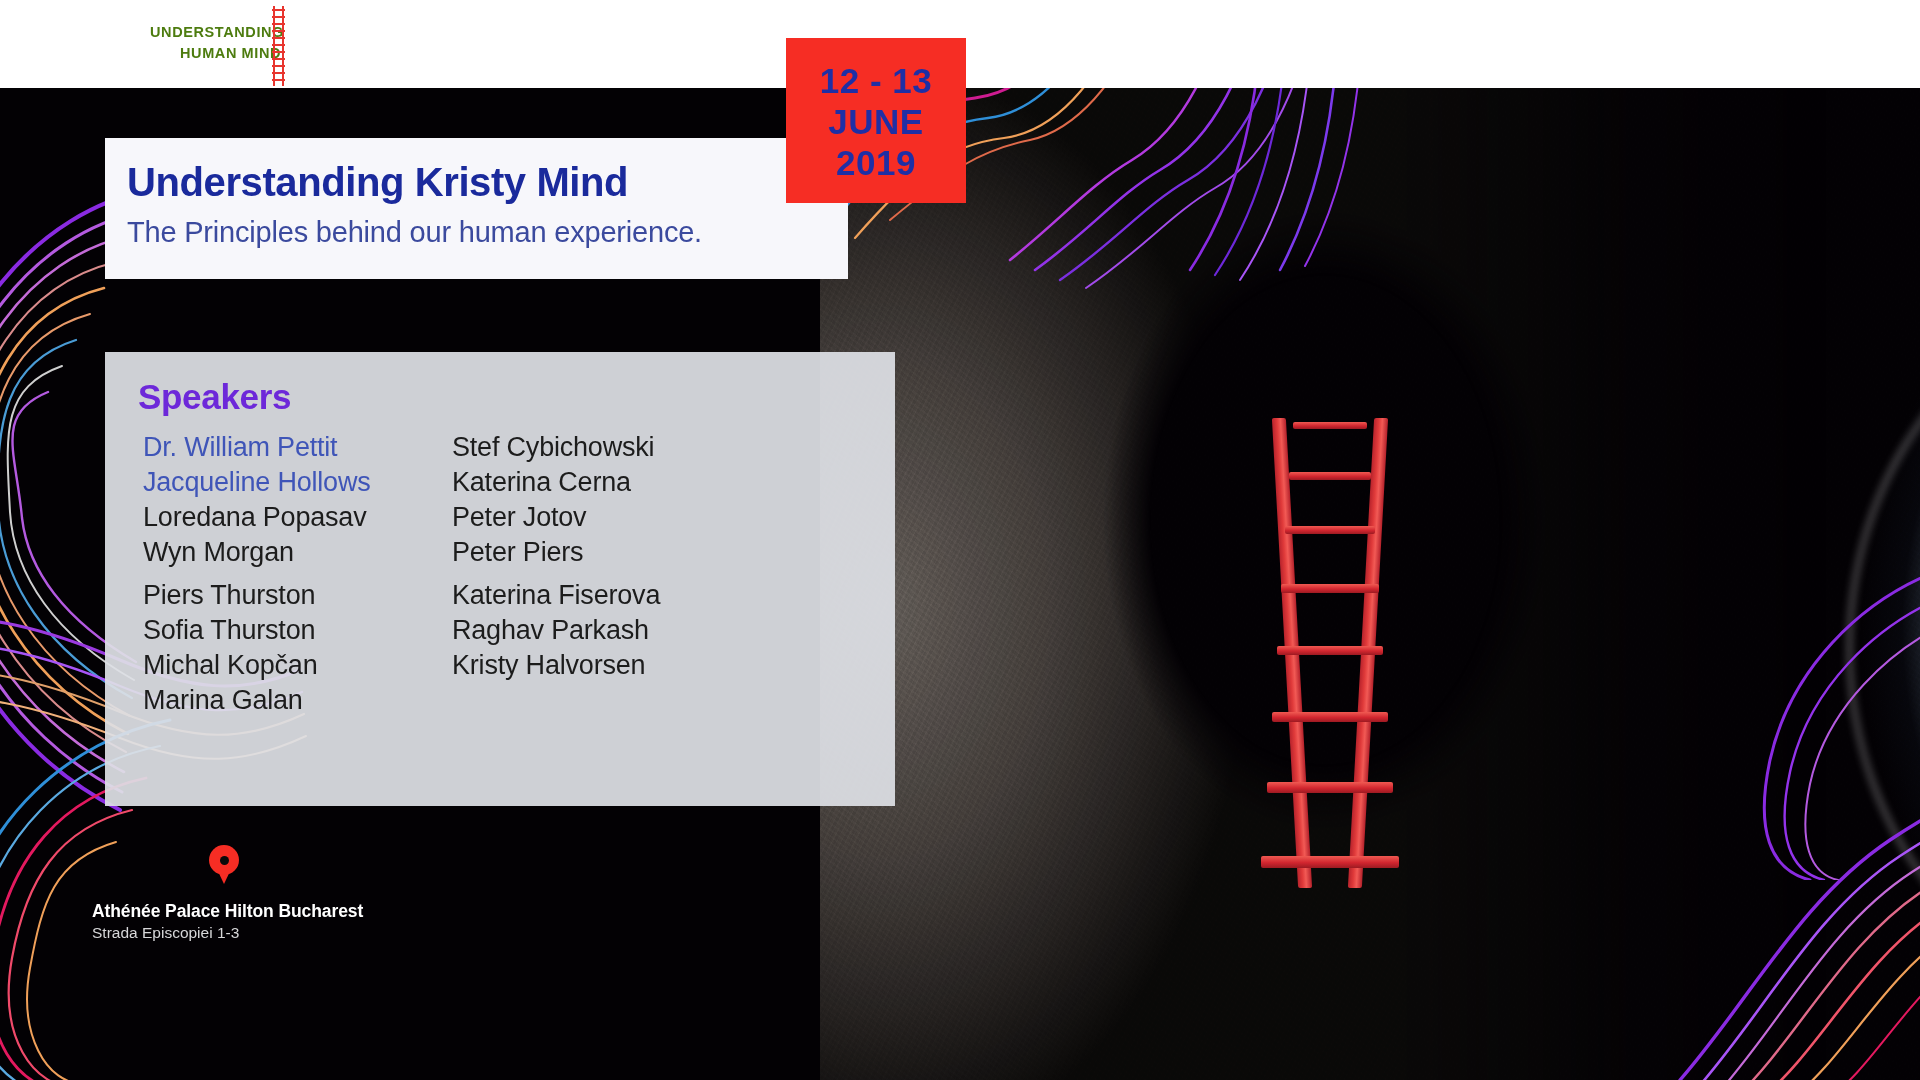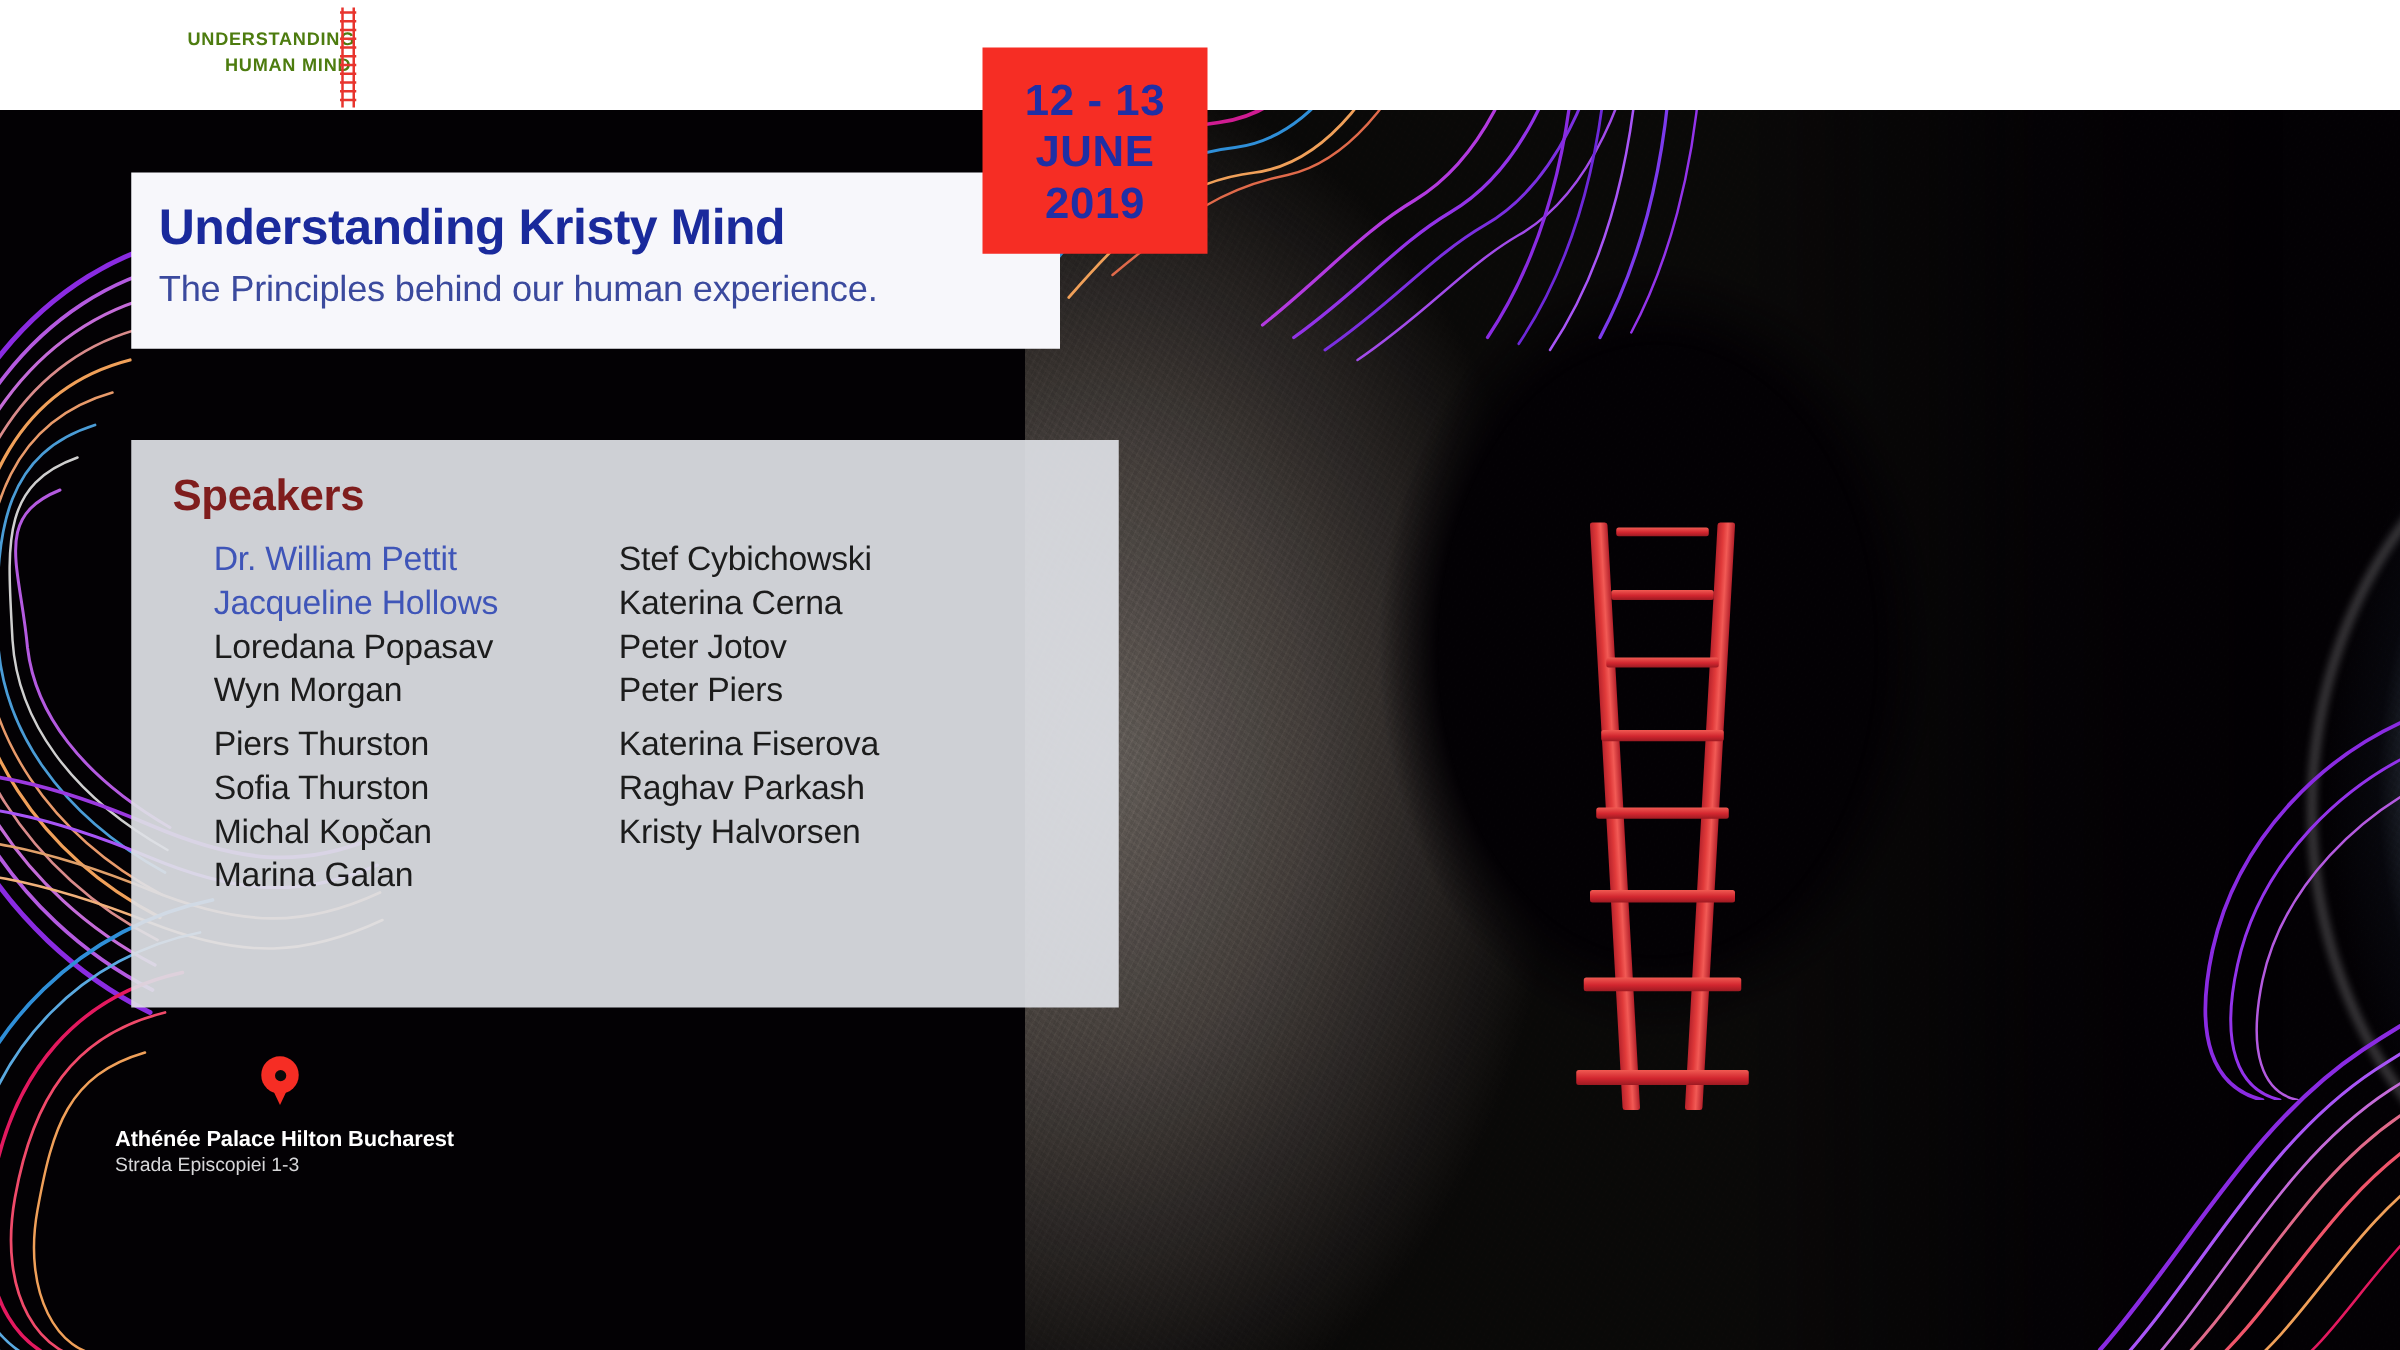--- a/index.html
+++ b/index.html
@@ -173,28 +173,28 @@
     z-index:5;
     padding:24px 0 0 0;
   }
   .speakers-panel h2 {
     margin-left:33px;
     font-family:"Liberation Sans", sans-serif;
     font-weight:bold;
     font-size:35px;
     line-height:42px;
     letter-spacing:-0.3px;
-    color:#7f1d1d;
+    color:#6d28d9;
   }
   .speakers-cols {
     display:flex;
     margin-top:12px;
   }
   .spk-col { }
-  .spk-col.left  { width:330px; padding-left:23px;margin-left:43px; }
+  .spk-col.left  { width:330px; padding-left:38px; }
   .spk-col.right { width:400px; padding-left:17px; }
   .spk {
     font-family:"Liberation Sans", sans-serif;
     font-weight:normal;
     font-size:27px;
     line-height:35px;
     letter-spacing:-0.2px;
     color:#1c1c1c;
     white-space:nowrap;
   }

